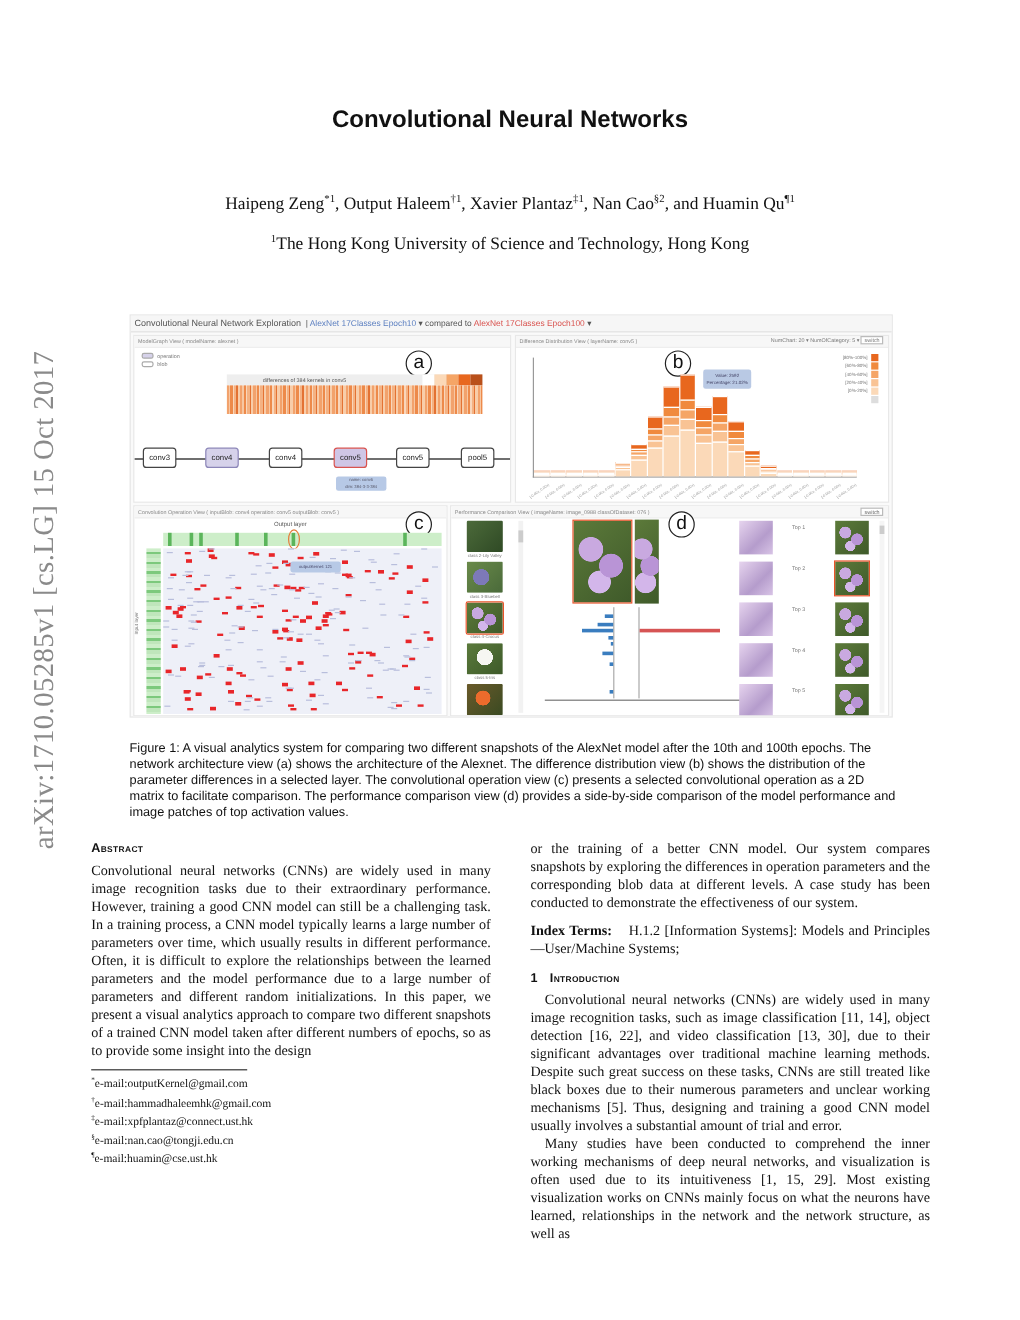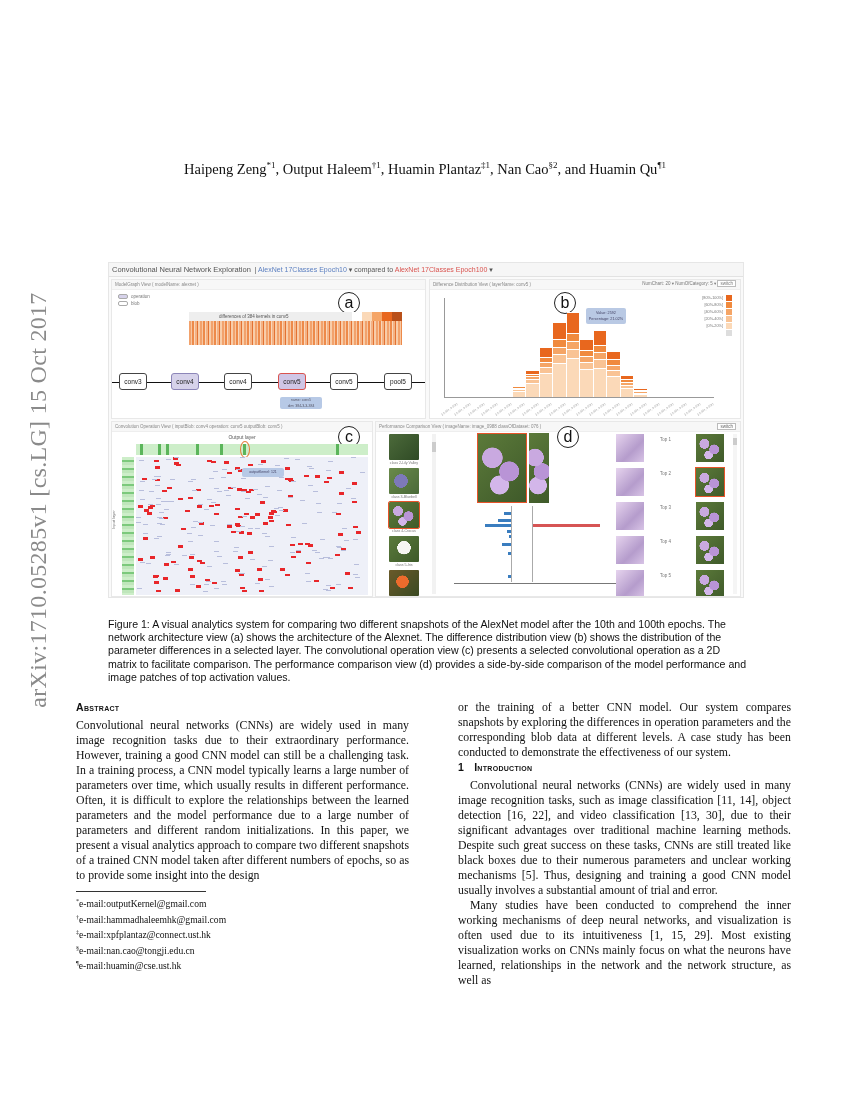--- a/index.html
+++ b/index.html
@@ -97,50 +97,52 @@
   .d-top .p2 { position: absolute; left: 80px; top: 0; width: 28px; height: 28px; }
   .d-top .p2.sel { outline: 1.5px solid #e8542a; }
   .d-top span { position: absolute; left: 44px; top: 3px; font-size: 4.5px; color: #777; }
   .d-rscroll { position: absolute; right: 3px; top: 12px; width: 4px; height: 160px; background: #f5f5f5; }
   .d-rscroll i { position: absolute; left: 0; top: 4px; width: 4px; height: 7px; background: #ccc; }
 
   .caption { position: absolute; left: 108px; top: 618px; width: 640px; font-family: "Liberation Sans", sans-serif; font-size: 10.6px; line-height: 13.2px; color: #111; }
 
   .col { position: absolute; font-size: 11.8px; line-height: 15px; text-align: justify; }
   .col-left { left: 76px; top: 700px; width: 333px; }
-  .col-right { left: 458px; top: 700px; width: 333px; }
+  .col-right { left: 442px; top: 700px; width: 333px; }
   .sec-head { font-family: "Liberation Sans", sans-serif; font-weight: bold; font-size: 10.5px; font-variant: small-caps; letter-spacing: 0.3px; margin-bottom: 3px; }
   .sec-head .num { margin-right: 10px; }
   .para { margin-bottom: 0; }
   .indent { text-indent: 12px; }
   .index-terms { margin-top: 8px; margin-bottom: 10px; }
   .index-terms b { margin-right: 14px; }
   .fn-rule { width: 130px; height: 1px; background: #333; margin: 8px 0 3px 0; }
   .footnotes { font-size: 9.6px; line-height: 12.4px; }
   .footnotes sup { font-size: 6px; }
 </style>
 </head>
 <body>
 
 <div class="arxiv-stamp">
     <span>arXiv:1710.05285v1  [cs.LG]  15 Oct 2017</span>
   </div>
 
 <div class="title">
+  <div>Convolutional Neural Networks</div>
 </div>
 
 <div class="authors">
   <span>Haipeng Zeng</span><sup>*1</sup>,
   <span>Output Haleem</span><sup>†1</sup>,
-  <span>Huamin Plantaz</span><sup>‡1</sup>,
+  <span>Xavier Plantaz</span><sup>‡1</sup>,
   <span>Nan Cao</span><sup>§2</sup>, and
   <span>Huamin Qu</span><sup>¶1</sup>
 </div>
 
 <div class="affil">
+  <div><sup>1</sup><span>The Hong Kong University of Science and Technology, Hong Kong</span></div>
 </div>
 
 <div class="figure">
   <div class="fig-topbar">
     <span class="app">Convolutional Neural Network Exploration</span>
     &nbsp;| <span class="blue">AlexNet 17Classes Epoch10</span> ▾
     <span>compared to</span>
     <span class="red">AlexNet 17Classes Epoch100</span> ▾
   </div>
 
@@ -777,18 +779,21 @@
     <div><sup>*</sup><span>e-mail:outputKernel@gmail.com</span></div>
     <div><sup>†</sup><span>e-mail:hammadhaleemhk@gmail.com</span></div>
     <div><sup>‡</sup><span>e-mail:xpfplantaz@connect.ust.hk</span></div>
     <div><sup>§</sup><span>e-mail:nan.cao@tongji.edu.cn</span></div>
     <div><sup>¶</sup><span>e-mail:huamin@cse.ust.hk</span></div>
   </div>
 </div>
 
 <div class="col col-right">
   <div class="para">or the training of a better CNN model. Our system compares snapshots by exploring the differences in operation parameters and the corresponding blob data at different levels. A case study has been conducted to demonstrate the effectiveness of our system.</div>
+  <div class="index-terms">
+    <b>Index Terms:</b><span>H.1.2 [Information Systems]: Models and Principles—User/Machine Systems;</span>
+  </div>
   <div class="sec-head">
     <span class="num">1</span><span>Introduction</span>
   </div>
   <div class="para indent">Convolutional neural networks (CNNs) are widely used in many image recognition tasks, such as image classification [11, 14], object detection [16, 22], and video classification [13, 30], due to their significant advantages over traditional machine learning methods. Despite such great success on these tasks, CNNs are still treated like black boxes due to their numerous parameters and unclear working mechanisms [5]. Thus, designing and training a good CNN model usually involves a substantial amount of trial and error.</div>
   <div class="para indent">Many studies have been conducted to comprehend the inner working mechanisms of deep neural networks, and visualization is often used due to its intuitiveness [1, 15, 29]. Most existing visualization works on CNNs mainly focus on what the neurons have learned, relationships in the network and the network structure, as well as</div>
 </div>
 
 </body></html>

